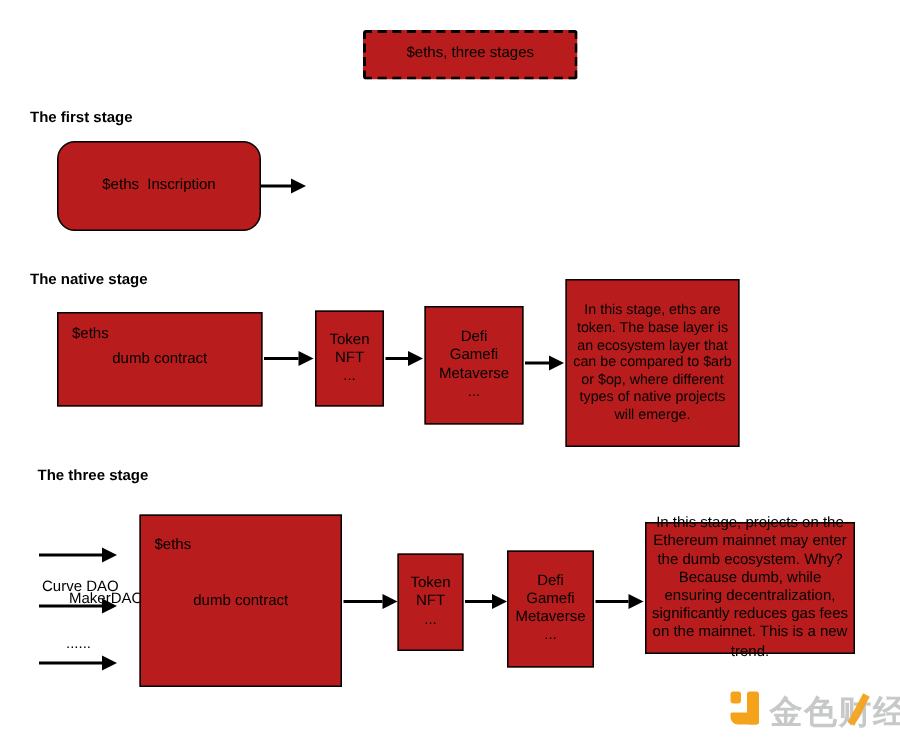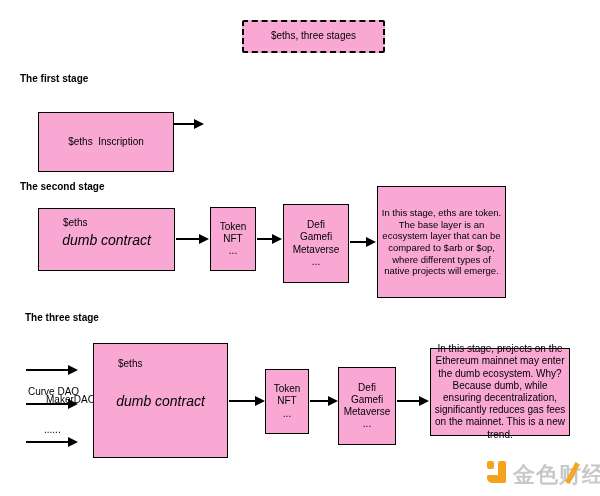--- a/index.html
+++ b/index.html
@@ -1,32 +1,32 @@
 <!DOCTYPE html>
 <html><head>
 <meta charset="utf-8">
 <style>
   html,body{margin:0;padding:0;background:#fff;}
   .canvas{
     position:relative;width:600px;height:496px;background:#fff;overflow:hidden;
     font-family:"Liberation Sans", sans-serif;color:#000;
   }
   .heading{position:absolute;font-size:10px;font-weight:700;white-space:nowrap;}
-  .box{position:absolute;border:1.5px solid #000;background:#f9a8d4;box-sizing:border-box;}
+  .box{position:absolute;border:1.5px solid #000;background:#b91c1c;box-sizing:border-box;}
   .dashed{border:2px dashed #000;border-radius:2px;}
   .center-txt{
     display:flex;align-items:center;justify-content:center;text-align:center;
     font-size:10px;line-height:1.22;white-space:pre-wrap;padding:3px;
   }
   .small-font{font-size:9.5px;}
-  .tag{position:absolute;left:24px;top:8px;font-size:10px;}
+  .tag{position:absolute;left:9px;top:8px;font-size:10px;}
   .tag-lower{top:14px;}
   .mid-label{
     position:absolute;left:0;right:0;top:0;bottom:0;
-    display:flex;align-items:center;justify-content:center;font-size:14px;font-style:italic;
+    display:flex;align-items:center;justify-content:center;font-size:10px;
   }
   .arrow{position:absolute;height:2px;background:#000;}
   .arrow::after{
     content:"";position:absolute;right:-10px;top:-4px;width:0;height:0;
     border-left:10px solid #000;border-top:5px solid transparent;border-bottom:5px solid transparent;
   }
   .feeder-label{position:absolute;font-size:10px;white-space:nowrap;}
   .wm{position:absolute;left:486px;top:459px;width:112px;height:30px;}
   .wm-logo{position:absolute;left:1px;top:2px;width:19px;height:22px;}
   .wm-logo .dot{position:absolute;left:0;top:0;width:7px;height:8px;border-radius:2px;}
@@ -42,28 +42,28 @@
 <body>
 
 <div class="canvas">
 
   <div class="box dashed center-txt" style="left:242px;top:20px;width:143px;height:33px;">
     <span>$eths, three stages</span>
   </div>
 
   <div class="heading" style="left:20px;top:73px;">The first stage</div>
 
-  <div class="box center-txt" style="left:38px;top:112px;width:136px;height:60px;">
+  <div class="box center-txt" style="left:38px;top:94px;width:136px;height:60px;border-radius:12px;">
     <span>$eths  Inscription</span>
   </div>
 
   <div class="arrow" style="left:174px;top:123px;width:20px;"></div>
 
 
-  <div class="heading" style="left:20px;top:181px;">The second stage</div>
+  <div class="heading" style="left:20px;top:181px;">The native stage</div>
 
   <div class="box" style="left:38px;top:208px;width:137px;height:63px;">
     <span class="tag">$eths</span>
     <span class="mid-label">dumb contract</span>
   </div>
 
   <div class="arrow" style="left:176px;top:238px;width:23px;"></div>
 
   <div class="box center-txt" style="left:210px;top:207px;width:46px;height:64px;">
     <span>Token
@@ -75,21 +75,21 @@
 
   <div class="box center-txt" style="left:283px;top:204px;width:66px;height:79px;">
     <span>Defi
 Gamefi
 Metaverse
 ...</span>
   </div>
 
   <div class="arrow" style="left:350px;top:241px;width:16px;"></div>
 
-  <div class="box center-txt small-font" style="left:377px;top:186px;width:129px;height:112px;">
+  <div class="box center-txt small-font" style="left:377px;top:186px;width:116px;height:112px;">
     <span>In this stage, eths are token. The base layer is an ecosystem layer that can be compared to $arb or $op, where different types of native projects will emerge.</span>
   </div>
 
   <div class="heading" style="left:25px;top:312px;text-align:center;">The three stage</div>
 
   <span class="feeder-label" style="left:46px;top:350px;margin-top:44px;">MakerDAO</span>
   <div class="arrow" style="left:26px;top:369px;width:42px;"></div>
 
   <span class="feeder-label" style="left:28px;top:386px;text-align:center;">Curve DAO</span>
   <div class="arrow" style="left:26px;top:403px;width:42px;"></div>

